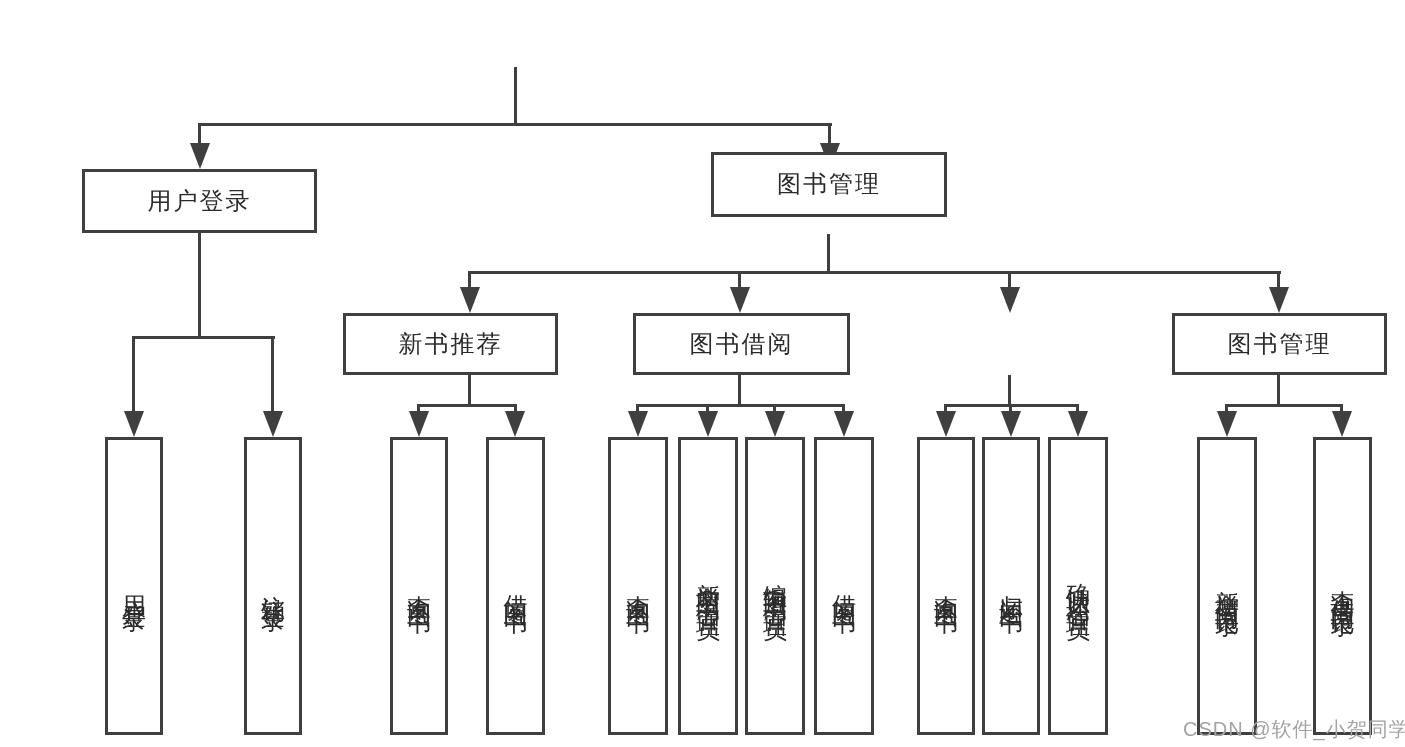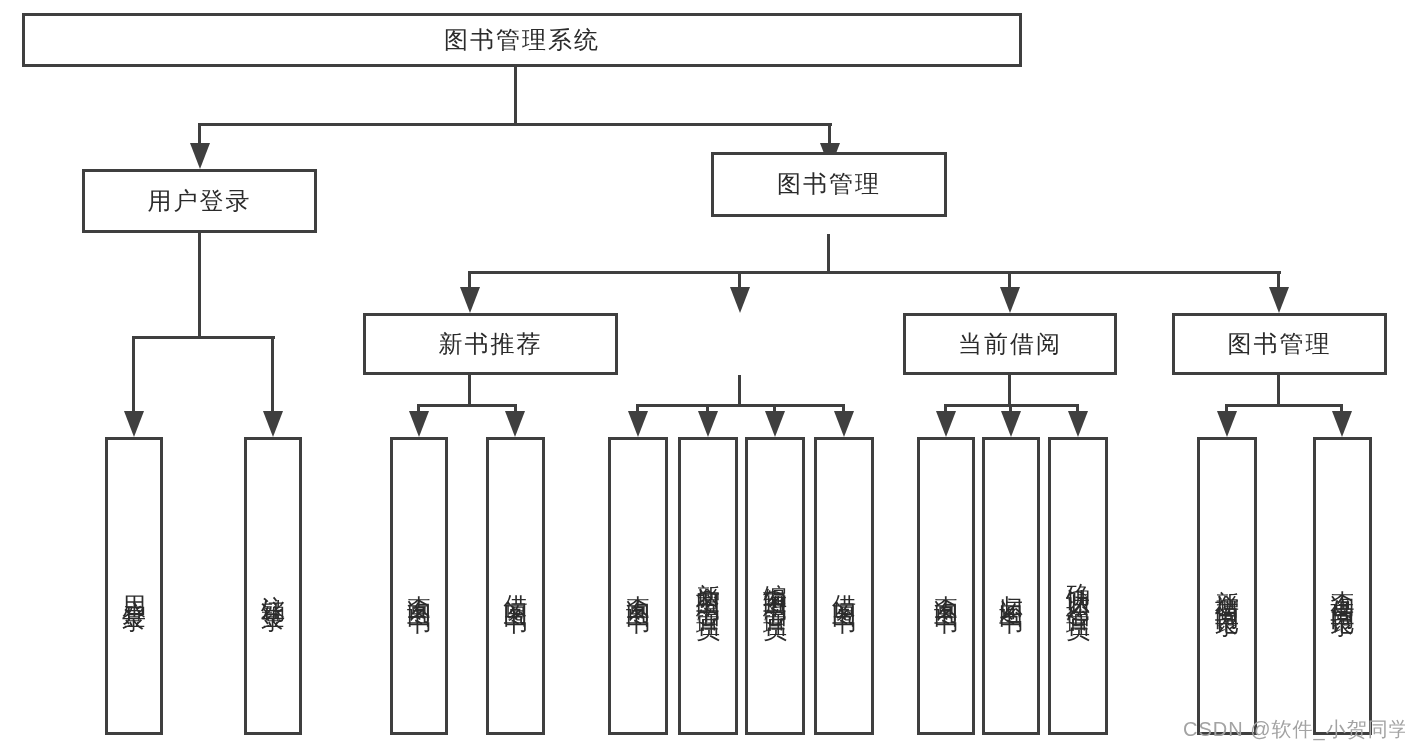--- a/index.html
+++ b/index.html
@@ -56,21 +56,20 @@
     letter-spacing:1px;
     color:#a3a3a3;
     white-space:nowrap;
   }
 </style>
 </head>
 <body>
 
 <div class="canvas">
 
-  <div class="box hbox" style="left:22px;top:13px;width:1000px;height:54px">图书管理系统</div>
 
   <div class="vl" style="left:514px;top:67px;height:56px"></div>
   <div class="hl" style="left:199px;top:123px;width:633px"></div>
   <div class="vl" style="left:198px;top:123px;height:20px"></div>
   <div class="ar" style="left:190px;top:143px"></div>
   <div class="vl" style="left:828px;top:123px;height:20px"></div>
   <div class="ar" style="left:820px;top:143px"></div>
 
   <div class="box hbox" style="left:82px;top:169px;width:235px;height:64px">用户登录</div>
   <div class="box hbox" style="left:711px;top:152px;width:236px;height:65px">图书管理</div>
@@ -86,22 +85,22 @@
   <div class="hl" style="left:470px;top:271px;width:811px"></div>
   <div class="vl" style="left:468px;top:271px;height:16px"></div>
   <div class="ar" style="left:460px;top:287px"></div>
   <div class="vl" style="left:738px;top:271px;height:16px"></div>
   <div class="ar" style="left:730px;top:287px"></div>
   <div class="vl" style="left:1008px;top:271px;height:16px"></div>
   <div class="ar" style="left:1000px;top:287px"></div>
   <div class="vl" style="left:1277px;top:271px;height:16px"></div>
   <div class="ar" style="left:1269px;top:287px"></div>
 
-  <div class="box hbox" style="left:363px;top:313px;width:255px;height:62px">新书推荐</div>
-  <div class="box hbox" style="left:903px;top:313px;width:214px;height:62px">当前借阅</div>
+  <div class="box hbox" style="left:343px;top:313px;width:215px;height:62px">新书推荐</div>
+  <div class="box hbox" style="left:633px;top:313px;width:217px;height:62px">图书借阅</div>
   <div class="box hbox" style="left:1172px;top:313px;width:215px;height:62px">图书管理</div>
 
   <div class="vl" style="left:468px;top:375px;height:29px"></div>
   <div class="hl" style="left:419px;top:404px;width:98px"></div>
   <div class="vl" style="left:417px;top:404px;height:8px"></div>
   <div class="ar" style="left:409px;top:411px"></div>
   <div class="vl" style="left:514px;top:404px;height:8px"></div>
   <div class="ar" style="left:505px;top:411px"></div>
 
   <div class="vl" style="left:738px;top:375px;height:29px"></div>

